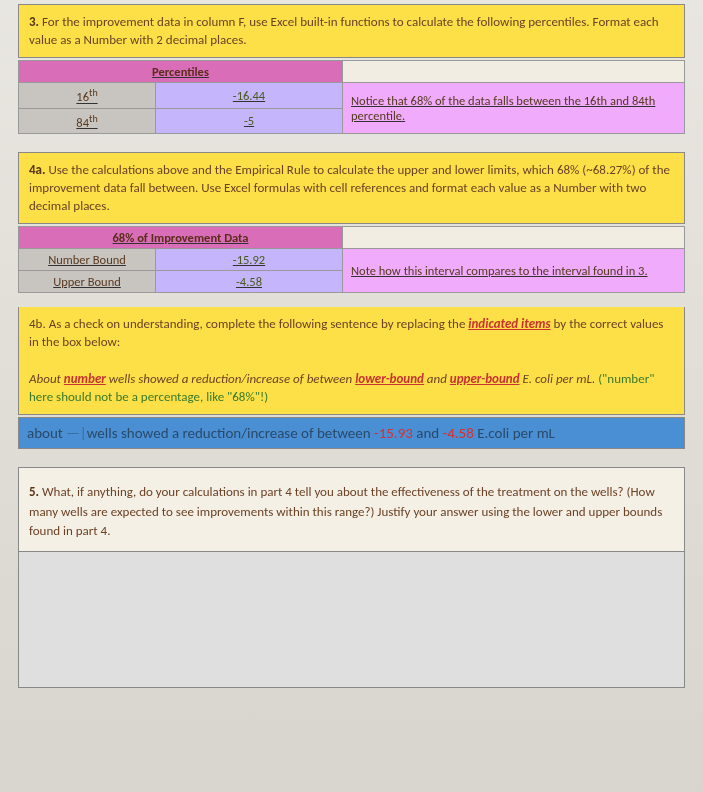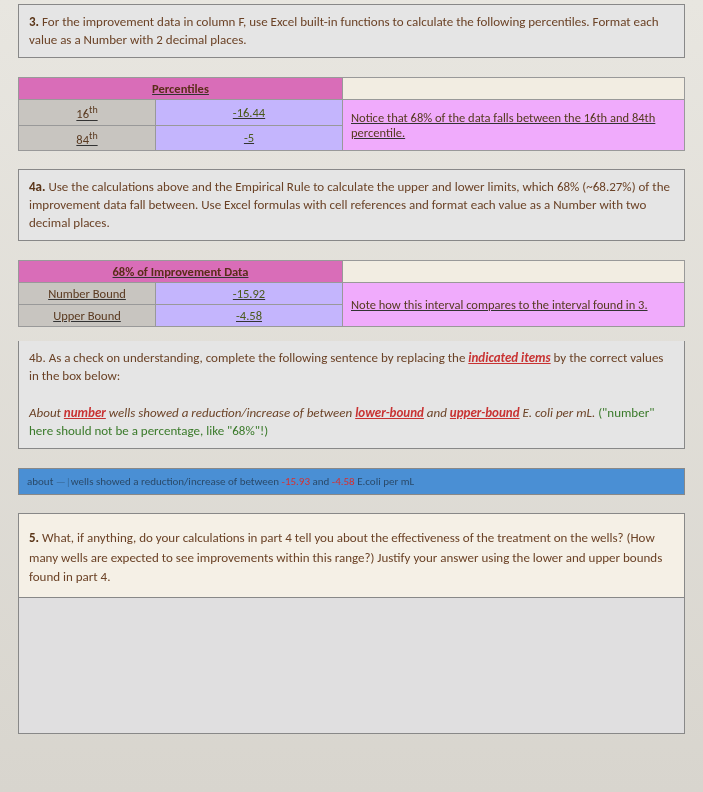--- a/index.html
+++ b/index.html
@@ -9,24 +9,24 @@
       background: linear-gradient(to bottom, #e8e6e0 0%, #d8d5ce 100%);
       width: 703px;
       height: 792px;
       font-size: 13px;
       color: #333;
     }
     .worksheet {
       padding: 4px 18px;
     }
     .question-box {
-      background: #e5e5e5;
+      background: #fde047;
       border: 1px solid #888;
       padding: 8px 10px;
-      margin-bottom: 19px;
+      margin-bottom: 2px;
       line-height: 1.4;
       color: #6b4226;
     }
     .qnum {
       font-weight: bold;
       color: #5a3518;
     }
     .percentiles-table {
       border-collapse: collapse;
       width: 100%;
@@ -79,21 +79,21 @@
     }
     .green-text {
       color: #3a7a2a;
     }
     .blue-row {
       background: #4a8fd4;
       border: 1px solid #888;
       padding: 6px 8px;
       color: #2a4a6a;
       margin-bottom: 18px;
-      font-size: 11px;
+      font-size: 15px;
     }
     .red-val {
       color: #d63030;
       font-weight: 500;
     }
     .answer-area {
       height: 135px;
       background: #e0dfe0;
       border: 1px solid #888;
       border-top: none;

